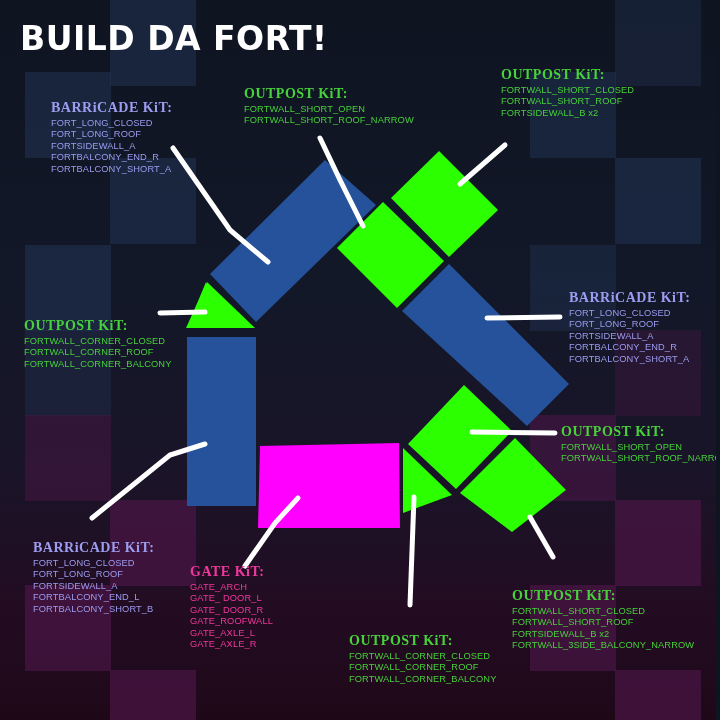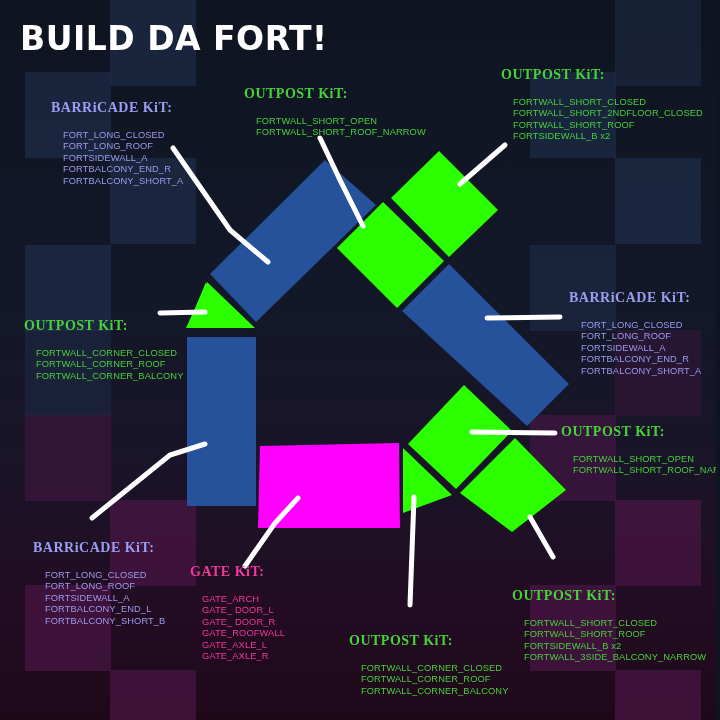--- a/index.html
+++ b/index.html
@@ -6,21 +6,21 @@
   body{width:720px;height:720px;overflow:hidden;background:#0f1520;font-family:"Liberation Sans",sans-serif;}
   #stage{position:relative;width:716px;height:720px;overflow:hidden;
     background:linear-gradient(180deg,#0e1420 0%,#121828 40%,#1a1428 65%,#230c22 85%,#1e0818 100%);}
   .checker{position:absolute;width:86px;height:86px;}
   .chk-blue{background:#223353;opacity:.55;}
   .chk-purple{background:#4a1646;opacity:.7;}
   #shapes{position:absolute;left:0;top:0;}
   .title{position:absolute;left:20px;top:22px;font-family:"DejaVu Sans",sans-serif;font-weight:bold;font-size:33px;color:#ffffff;letter-spacing:0.5px;line-height:1;}
   .kit{position:absolute;}
   .kit-title{font-family:Liberation Serif, serif;font-weight:bold;font-size:14px;line-height:20px;letter-spacing:0.5px;white-space:nowrap;}
-  .kit-items{margin:12px;padding:0;list-style:none;}
+  .kit-items{margin:0;padding:0;list-style:none;}
   .kit-items li{font-size:9.3px;line-height:11.4px;white-space:nowrap;letter-spacing:0.1px;}
   .c-blue .kit-title,.c-blue li{color:#9c9cf0;}
   .c-green .kit-title,.c-green li{color:#47d13a;}
   .c-pink .kit-title,.c-pink li{color:#f0389c;}
 </style>
 </head>
 <body>
 
 <div id="stage">
 
@@ -100,21 +100,20 @@
     <ul class="kit-items">
       <li>FORTWALL_SHORT_OPEN</li>
       <li>FORTWALL_SHORT_ROOF_NARROW</li>
     </ul>
   </div>
 
   <div class="kit c-green" style="left:501px;top:65px;">
     <div class="kit-title">OUTPOST KiT:</div>
     <ul class="kit-items">
       <li>FORTWALL_SHORT_CLOSED</li>
-      <li>FORTWALL_SHORT_2NDFLOOR_CLOSED</li>
       <li>FORTWALL_SHORT_ROOF</li>
       <li>FORTSIDEWALL_B x2</li>
     </ul>
   </div>
 
   <div class="kit c-green" style="left:24px;top:316px;">
     <div class="kit-title">OUTPOST KiT:</div>
     <ul class="kit-items">
       <li>FORTWALL_CORNER_CLOSED</li>
       <li>FORTWALL_CORNER_ROOF</li>

